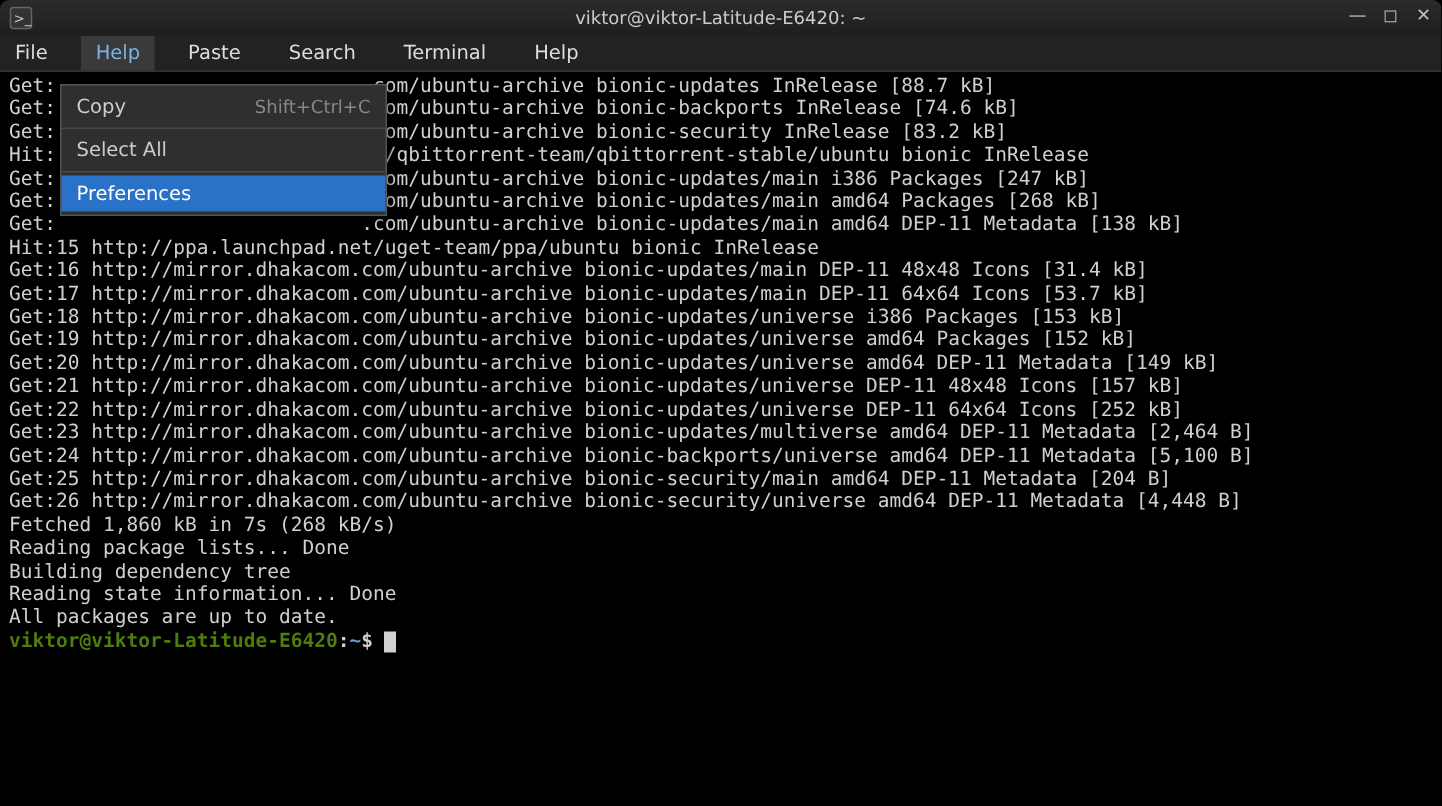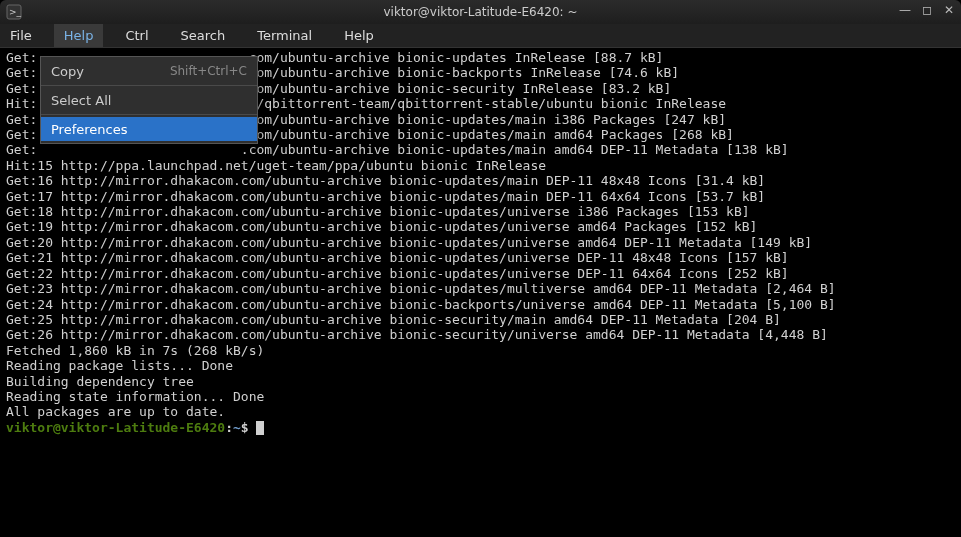--- a/index.html
+++ b/index.html
@@ -139,21 +139,21 @@
   <div class="window-controls">
     <div class="win-btn">—</div>
     <div class="win-btn">◻</div>
     <div class="win-btn">✕</div>
   </div>
 </div>
 
 <div class="menubar">
   <div class="menu-item">File</div>
   <div class="menu-item open">Help</div>
-  <div class="menu-item">Ctrl</div>
+  <div class="menu-item">Paste</div>
   <div class="menu-item">Search</div>
   <div class="menu-item">Terminal</div>
   <div class="menu-item">Help</div>
 </div>
 
 <div class="dropdown">
   <div class="dropdown-item">
     <span>Copy</span>
     <span class="shortcut">Shift+Ctrl+C</span>
   </div>

